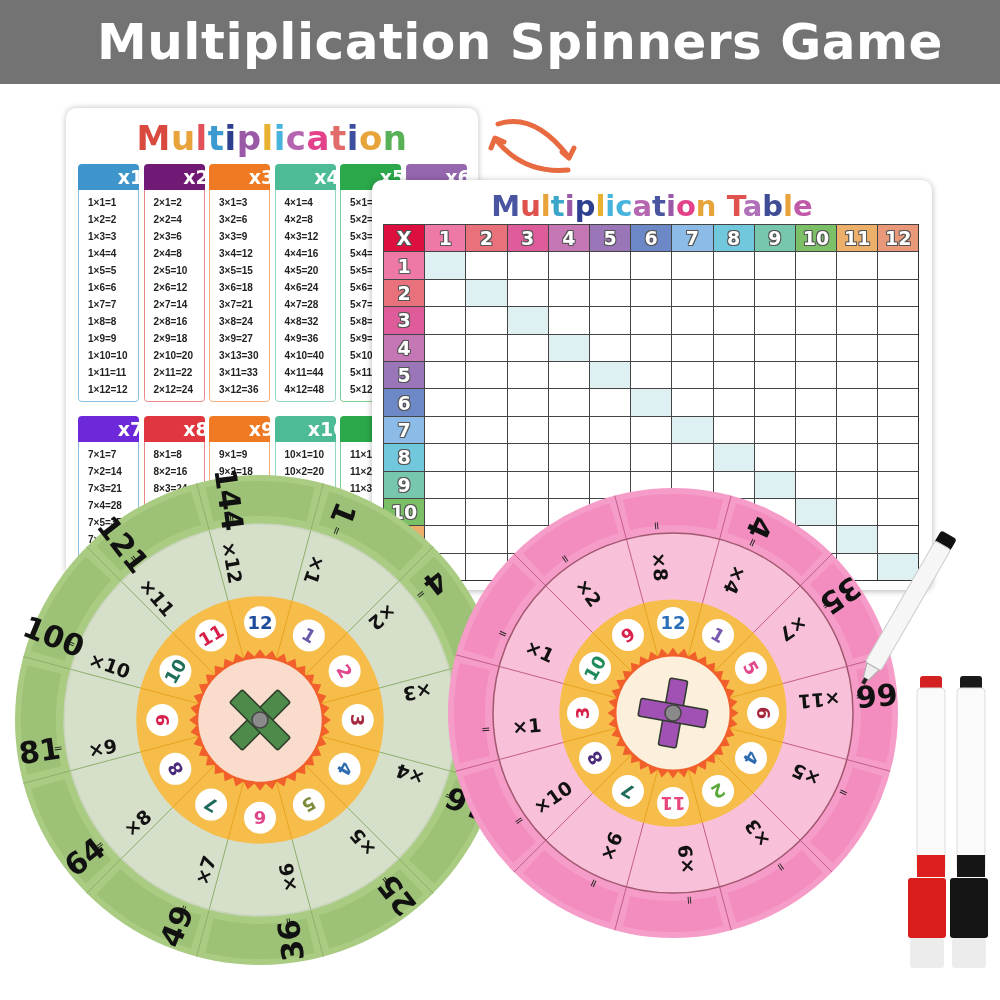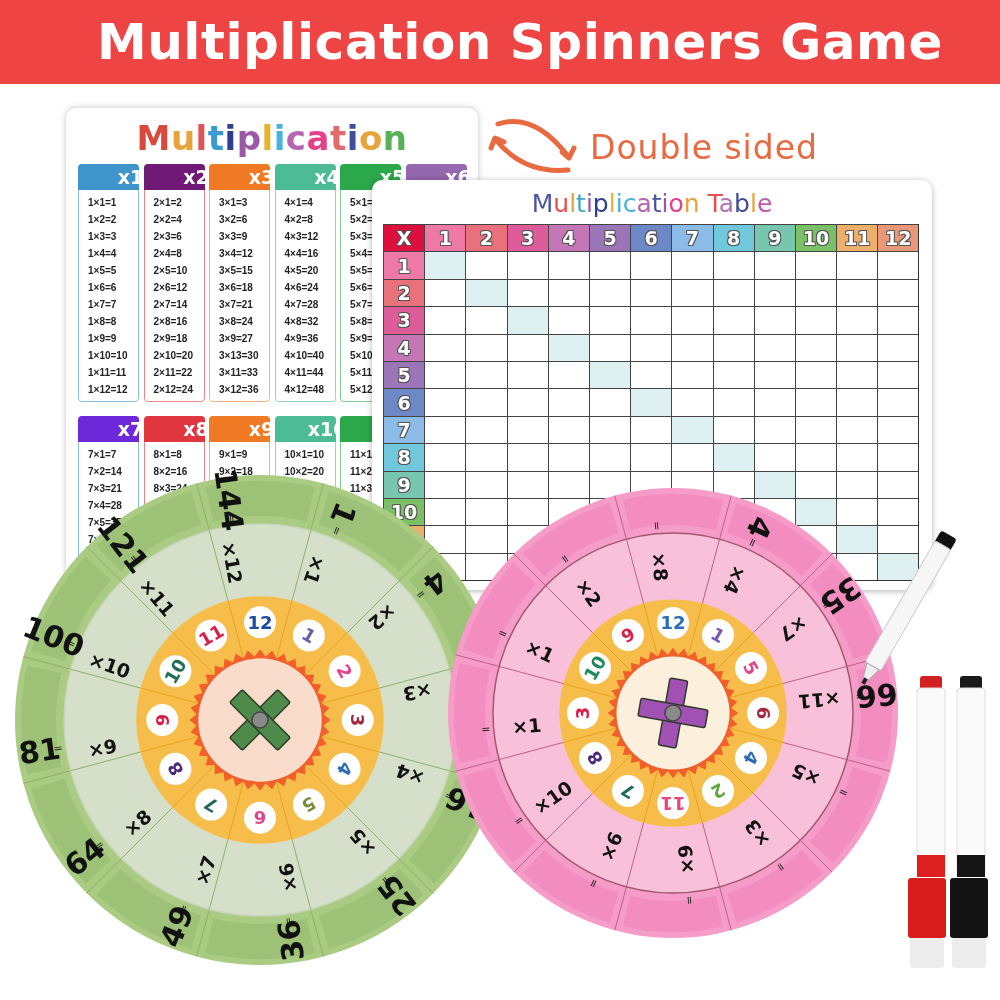--- a/index.html
+++ b/index.html
@@ -1,21 +1,21 @@
 <!DOCTYPE html>
 <html><head>
 <meta charset="utf-8">
 <style>
   * { box-sizing: border-box; margin: 0; padding: 0; }
   html, body { width: 1000px; height: 1000px; overflow: hidden; background: #ffffff; }
   body { position: relative; font-family: "DejaVu Sans", sans-serif; }
 
   .banner {
     position: absolute; left: 0; top: 0; width: 1000px; height: 84px;
-    background: #ef4444; display: flex; align-items: center; justify-content: center; padding-left: 40px;
+    background: #737373; display: flex; align-items: center; justify-content: center; padding-left: 40px;
   }
   .banner h1 {
     color: #fff; font-family: "DejaVu Sans", sans-serif; font-weight: bold;
     font-size: 50px; letter-spacing: 0.5px;
   }
 
   
   .card-facts {
     position: absolute; left: 66px; top: 108px; width: 412px; height: 470px;
     background: #fff; border-radius: 10px; box-shadow: 0 0 6px rgba(0,0,0,0.25);
@@ -51,21 +51,21 @@
     font-family: "DejaVu Sans", sans-serif; letter-spacing: 1px;
   }
 
   
   .card-table {
     position: absolute; left: 372px; top: 180px; width: 560px; height: 410px;
     background: #fff; border-radius: 10px; box-shadow: 0 1px 6px rgba(0,0,0,0.3);
   }
   .table-title {
     position: absolute; top: 9px; left: 0; width: 100%; text-align: center;
-    font-size: 25px; font-weight: normal;
+    font-size: 29px; font-weight: bold;
   }
   .grid {
     position: absolute; left: 11px; top: 44px;
     display: grid; grid-template-columns: repeat(13, 41.2px); grid-auto-rows: 27.4px;
     border-right: 1.5px solid #333; border-bottom: 1.5px solid #333;
   }
   .grid .c {
     border-left: 1.2px solid #444; border-top: 1.2px solid #444;
     display: flex; align-items: center; justify-content: center;
     font-weight: bold; font-size: 19px; color: #fff;
@@ -223,21 +223,20 @@
     </div>
 </div>
 
 <div class="double-sided">
   <svg width="100" height="62" viewBox="0 0 100 62">
     <path d="M14 12 Q50 0 84 44" stroke="#e86a40" stroke-width="5" fill="none" stroke-linecap="round"></path>
     <path d="M78 40 L85 46 L90 36" stroke="#e86a40" stroke-width="5" fill="none" stroke-linecap="round" stroke-linejoin="round"></path>
     <path d="M84 58 Q40 62 12 28" stroke="#e86a40" stroke-width="5" fill="none" stroke-linecap="round"></path>
     <path d="M7 36 L11 26 L20 30" stroke="#e86a40" stroke-width="5" fill="none" stroke-linecap="round" stroke-linejoin="round"></path>
   </svg>
-  <span>Double sided</span>
 </div>
 
 <div class="card-table">
   <div class="table-title" id="tableTitle"><span style="color: rgb(74, 85, 162);">M</span><span style="color: rgb(224, 82, 78);">u</span><span style="color: rgb(232, 163, 58);">l</span><span style="color: rgb(59, 166, 201);">t</span><span style="color: rgb(154, 89, 166);">i</span><span style="color: rgb(46, 63, 143);">p</span><span style="color: rgb(232, 178, 48);">l</span><span style="color: rgb(71, 180, 221);">i</span><span style="color: rgb(71, 180, 221);">c</span><span style="color: rgb(181, 102, 176);">a</span><span style="color: rgb(74, 85, 162);">t</span><span style="color: rgb(154, 89, 166);">i</span><span style="color: rgb(227, 65, 138);">o</span><span style="color: rgb(230, 164, 58);">n</span><span style="color: rgb(0, 0, 0); white-space: pre;"> </span><span style="color: rgb(224, 82, 78);">T</span><span style="color: rgb(176, 113, 184);">a</span><span style="color: rgb(63, 77, 150);">b</span><span style="color: rgb(232, 163, 58);">l</span><span style="color: rgb(192, 90, 168);">e</span></div>
   <div class="grid" id="tableGrid">
       <div class="c " style="background: rgb(221, 15, 63);">X</div>
       <div class="c " style="background: rgb(238, 120, 166);">1</div>
       <div class="c " style="background: rgb(233, 113, 124);">2</div>
       <div class="c " style="background: rgb(222, 92, 154);">3</div>
       <div class="c " style="background: rgb(196, 119, 180);">4</div>

